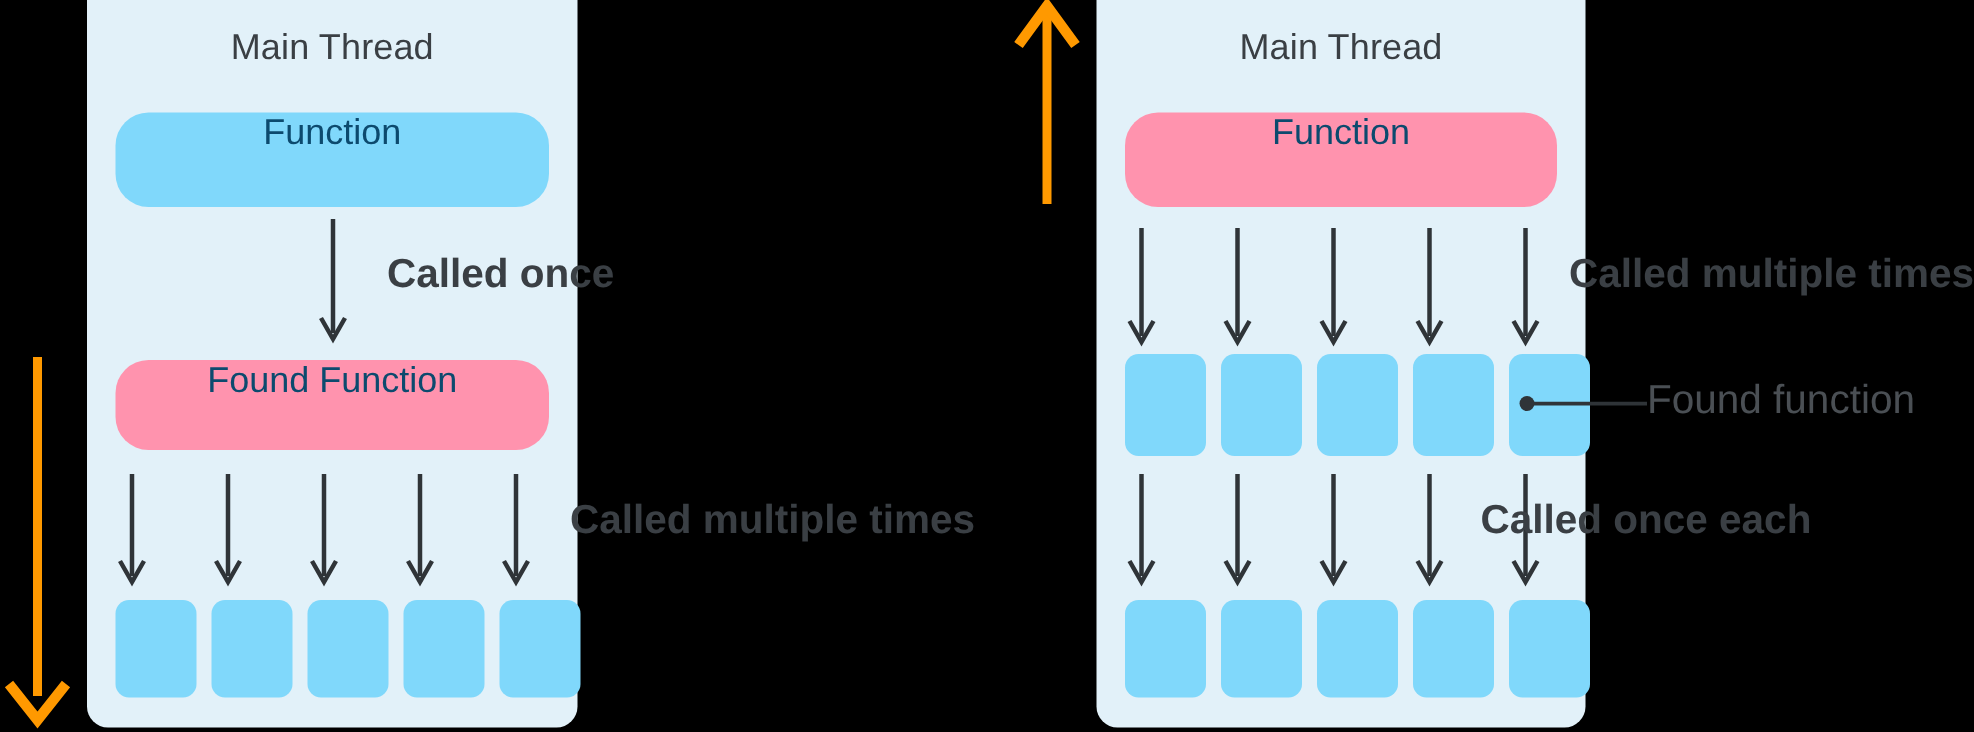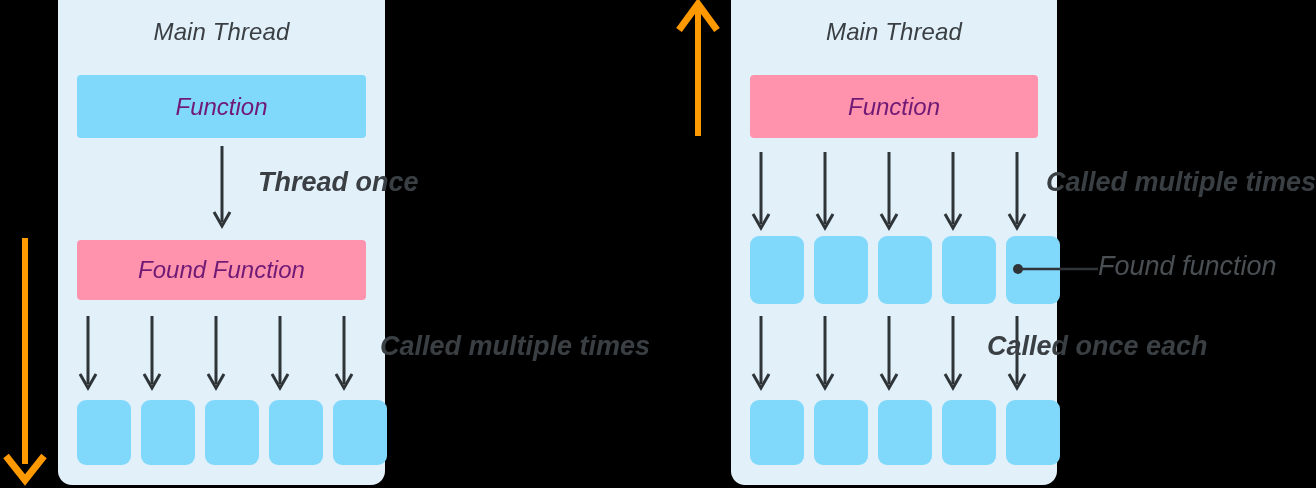--- a/index.html
+++ b/index.html
@@ -1,31 +1,31 @@
 <!DOCTYPE html>
 <html><head>
 <meta charset="utf-8">
 <style>
   html,body{margin:0;padding:0;background:#000;}
   body{width:1316px;height:488px;position:relative;overflow:hidden;
        font-family:"Liberation Sans","DejaVu Sans",sans-serif;}
 
-  .stage{position:absolute;inset:0;width:1193px;height:488px;font-style:italic;}
+  .stage{position:absolute;inset:0;width:1193px;height:488px;}
 
   
   .panel{position:absolute;background:#E2F1F9;border-radius:14px;}
   #panel-left{left:58px;top:-14px;width:327px;height:499px;}
   #panel-right{left:731px;top:-14px;width:326px;height:499px;}
 
   .panel-title{position:absolute;top:34px;left:0;width:100%;text-align:center;
        font-size:24px;color:#3A3F44;letter-spacing:0.1px;line-height:1;}
 
   
-  .fnbar{position:absolute;border-radius:4px;display:flex;align-items:center;
-       justify-content:center;font-size:24px;color:#701a75;}
+  .fnbar{position:absolute;border-radius:22px;display:flex;align-items:flex-start;
+       justify-content:center;font-size:24px;color:#0c4a6e;}
   .fnbar.blue{background:#80D8FB;}
   .fnbar.pink{background:#FF93AE;}
 
   #left-fn   {left:19px;top:89px;width:289px;height:63px;}
   #left-found{left:19px;top:254px;width:289px;height:60px;}
   #right-fn  {left:19px;top:89px;width:288px;height:63px;}
 
   
   .sq{position:absolute;background:#80D8FB;border-radius:9px;}
 
@@ -154,21 +154,21 @@
     <div class="sq" style="left:147px;top:414px;width:54px;height:65px;"></div>
     <div class="sq" style="left:211px;top:414px;width:54px;height:65px;"></div>
     <div class="sq" style="left:275px;top:414px;width:54px;height:65px;"></div>
   </div>
 
   <svg id="leader" width="90" height="14" viewBox="0 0 90 14">
     <circle cx="6" cy="7" r="5" fill="#2F3438"></circle>
     <line x1="6" y1="7" x2="86" y2="7" stroke="#2F3438" stroke-width="2.5"></line>
   </svg>
 
-  <div id="lbl-called-once" class="side-label">Thread once</div>
+  <div id="lbl-called-once" class="side-label">Called once</div>
 
   <div id="lbl-left-multi" class="side-label">Called multiple times</div>
 
   <div id="lbl-right-multi" class="side-label">Called multiple times</div>
 
   <div id="lbl-right-found" class="side-label thin">Found function</div>
 
   <div id="lbl-right-once" class="side-label">Called once each</div>
 
 </div>

